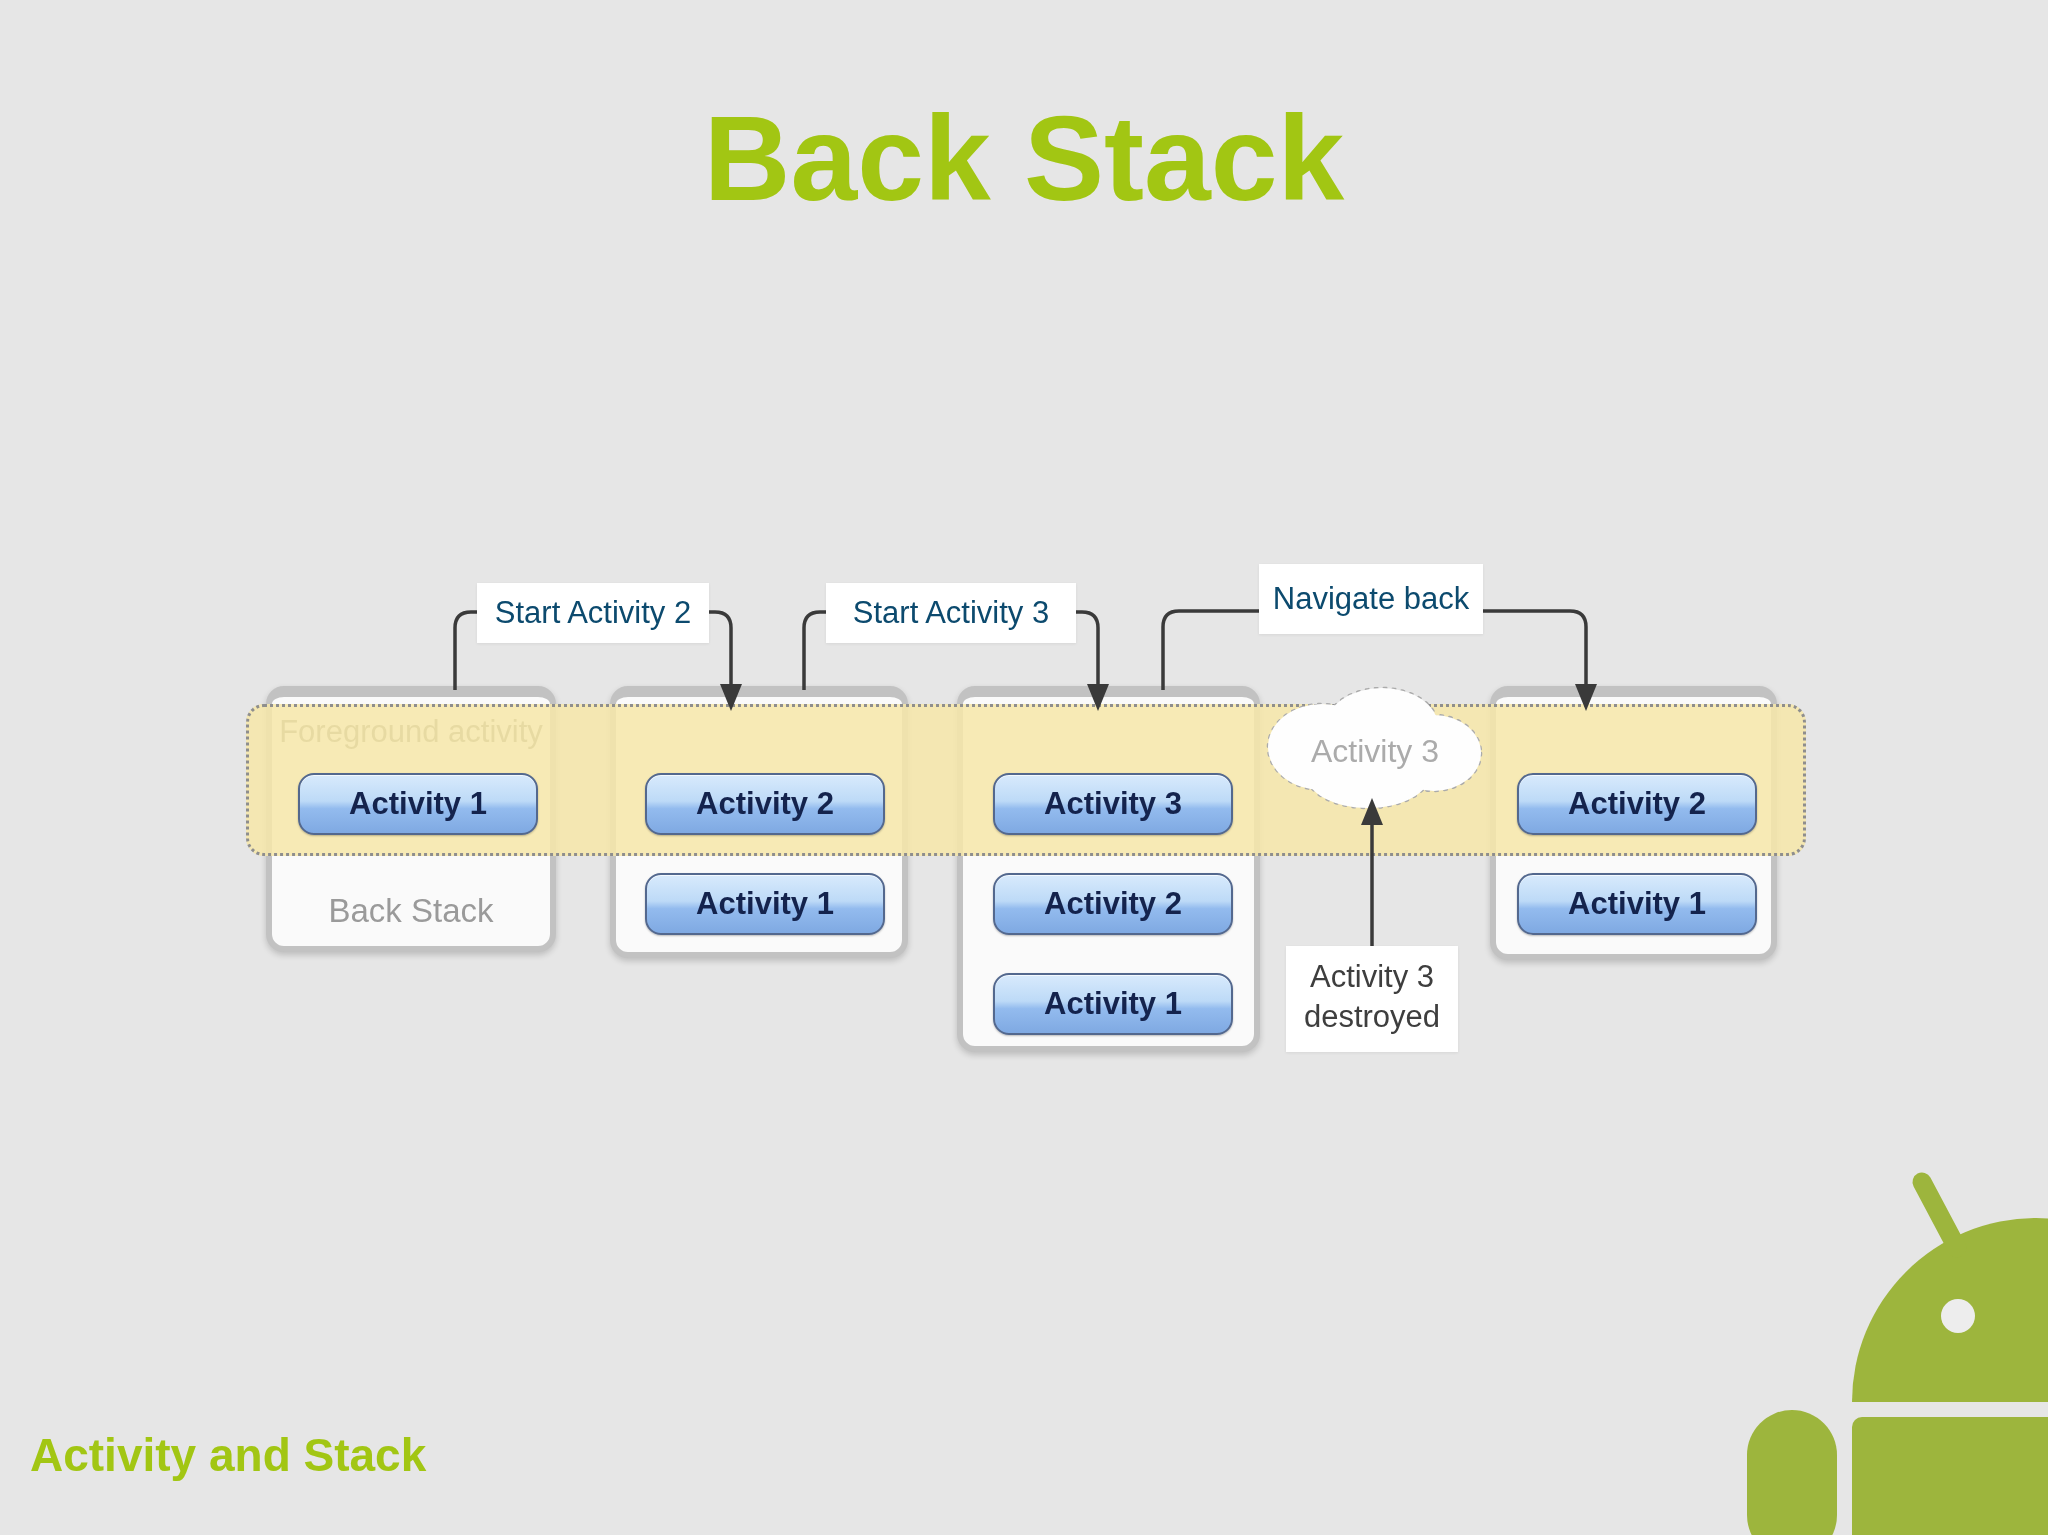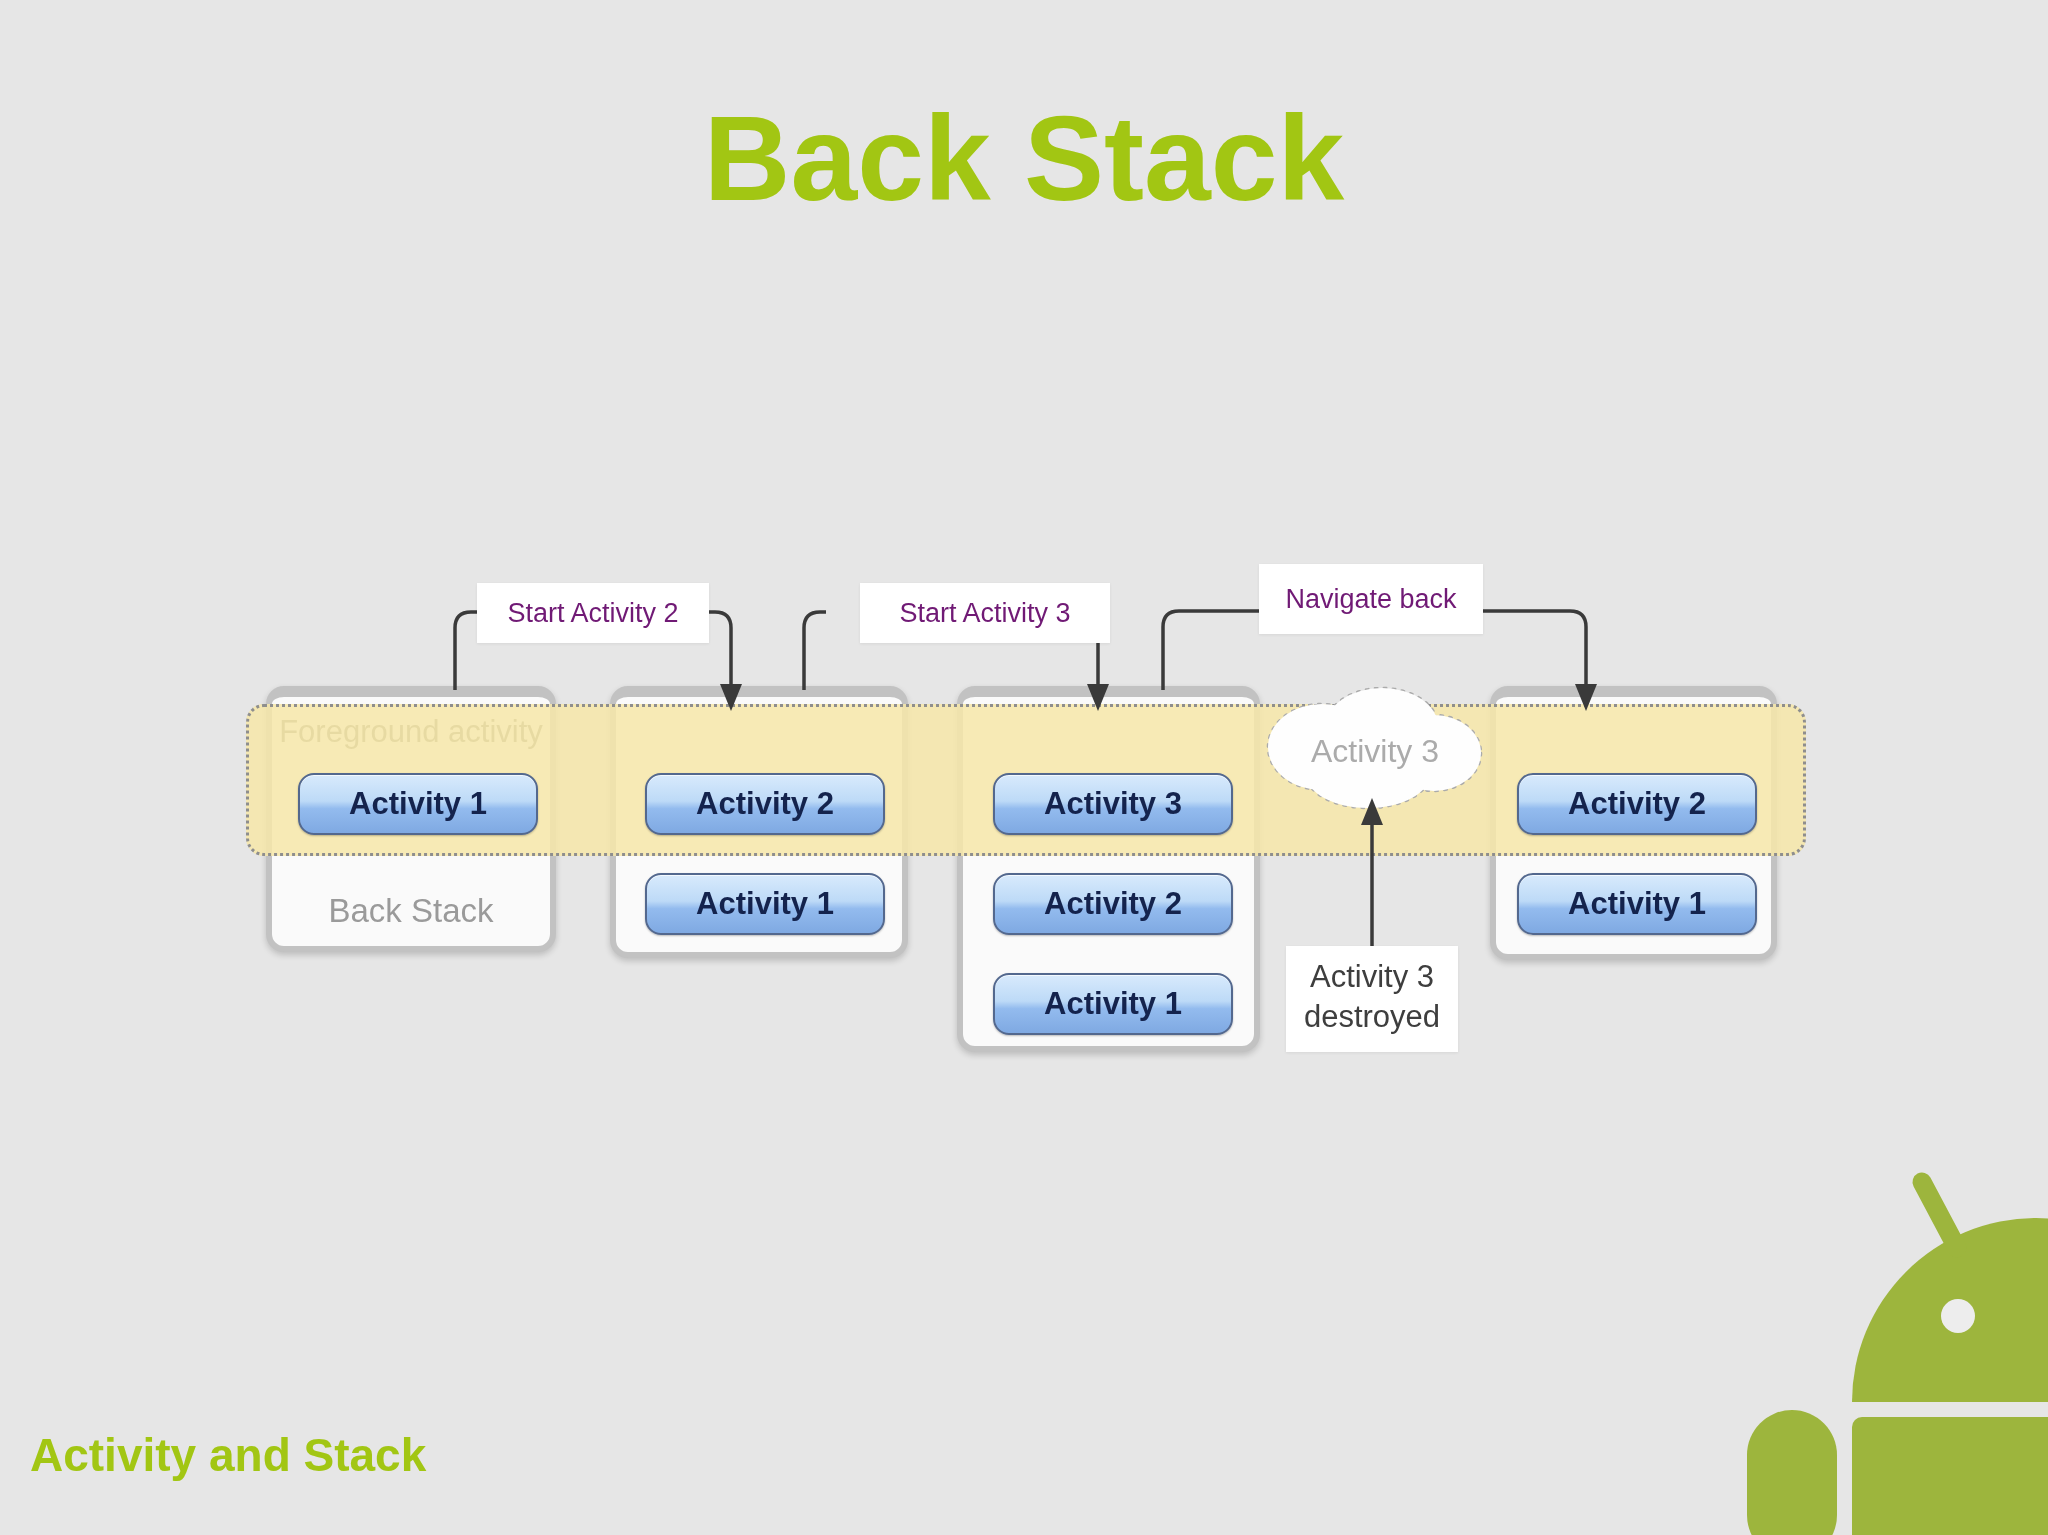--- a/index.html
+++ b/index.html
@@ -39,21 +39,21 @@
   }
   .act-btn{
     position:absolute;width:240px;height:62px;z-index:3;box-sizing:border-box;
     display:flex;align-items:center;justify-content:center;
     font-size:31px;font-weight:bold;color:#14234D;
     background:linear-gradient(180deg,#D8EAFC 0%,#BDDAF7 45%,#93BBEE 58%,#7FA9E2 100%);
     border:2px solid #53688E;border-radius:16px;
     box-shadow:inset 0 1px 0 rgba(255,255,255,0.7),0 1px 2px rgba(0,0,0,0.25);
   }
   .tag{
-    position:absolute;background:#FFFFFF;color:#701a75;font-size:27px;
+    position:absolute;background:#FFFFFF;color:#0c4a6e;font-size:31px;
     display:flex;align-items:center;justify-content:center;z-index:6;
     box-shadow:0 1px 3px rgba(0,0,0,0.07);
   }
   .destroyed{
     position:absolute;left:1286px;top:946px;width:172px;height:106px;
     box-sizing:border-box;background:#FFFFFF;z-index:6;text-align:center;
     font-size:31px;line-height:40px;color:#3E3E3E;white-space:pre-line;
     padding-top:11px;box-shadow:0 1px 3px rgba(0,0,0,0.07);
   }
   .overlay{position:absolute;left:0;top:0;width:2048px;height:1535px;z-index:5;pointer-events:none;}
@@ -83,21 +83,21 @@
   <div class="act-btn" style="left:645px;top:873px;">Activity 1</div>
 
   <div class="act-btn" style="left:993px;top:773px;">Activity 3</div>
   <div class="act-btn" style="left:993px;top:873px;">Activity 2</div>
   <div class="act-btn" style="left:993px;top:973px;">Activity 1</div>
 
   <div class="act-btn" style="left:1517px;top:773px;">Activity 2</div>
   <div class="act-btn" style="left:1517px;top:873px;">Activity 1</div>
 
   <div class="tag" style="left:477px;top:583px;width:232px;height:60px;">Start Activity 2</div>
-  <div class="tag" style="left:860px;top:583px;width:250px;height:60px;">Start Activity 3</div>
+  <div class="tag" style="left:826px;top:583px;width:250px;height:60px;">Start Activity 3</div>
   <div class="tag" style="left:1259px;top:564px;width:224px;height:70px;">Navigate back</div>
 
   <div class="destroyed">Activity 3
 destroyed</div>
 
   <svg class="overlay" viewBox="0 0 2048 1535">
 
     <g stroke="#ABABAB" stroke-width="2.5" stroke-dasharray="2.5 6.5" stroke-linecap="round" fill="none">
       <ellipse cx="1322" cy="747" rx="54" ry="43"></ellipse>
       <ellipse cx="1382" cy="726" rx="56" ry="38"></ellipse>

